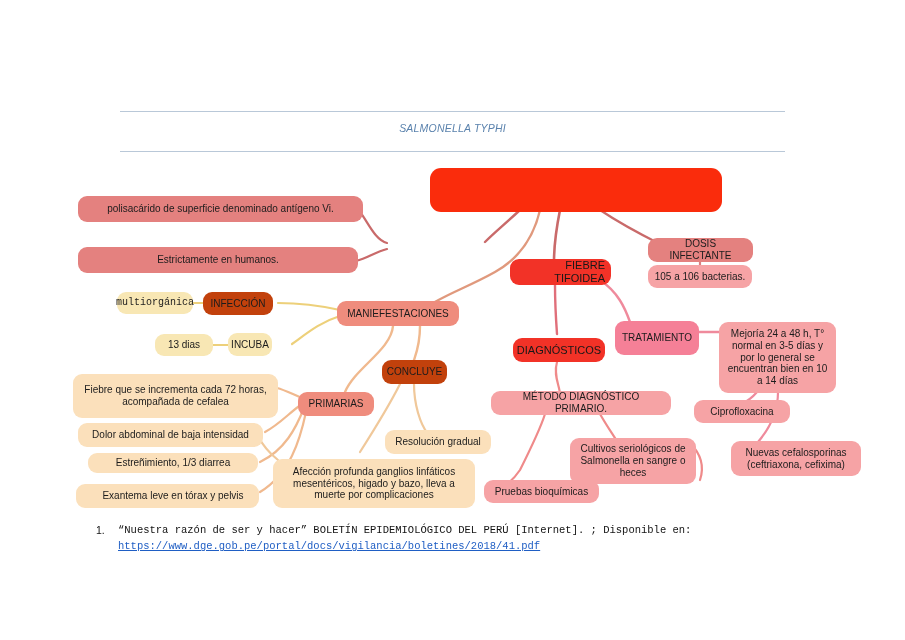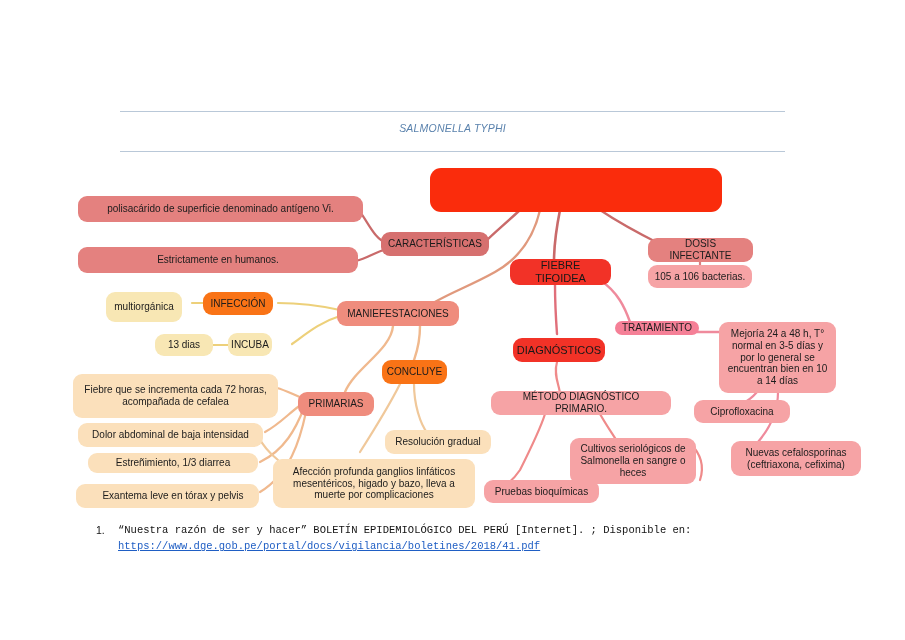--- a/index.html
+++ b/index.html
@@ -73,20 +73,21 @@
     border-radius: 11px;
     font-weight: bold;
     font-size: 23px;
     color: #141414;
     letter-spacing: 0.2px;
   }
   .n-red {
     background: #f23227;
     font-size: 11px;
     color: #181818;
+    text-align: right;
   }
   .n-darkpink {
     background: #d6706f;
     font-size: 10px;
   }
   .n-rose {
     background: #e4817f;
     font-size: 10px;
   }
   .n-salmon {
@@ -95,21 +96,21 @@
   }
   .n-pinkbright {
     background: #f58097;
     font-size: 10px;
   }
   .n-pinklite {
     background: #f6a3a5;
     font-size: 10px;
   }
   .n-orange {
-    background: #f97316;
+    background: #c2410c;
     font-size: 10px;
   }
   .n-cream {
     background: #fbe0bb;
     font-size: 10px;
   }
   .n-yellow {
     background: #f8e7b4;
     font-size: 10px;
   }
@@ -204,37 +205,36 @@
       <path d="M 414 384 C 414 404, 420 424, 428 434" stroke="#f0c89a" stroke-width="2.2"></path>
 
       <path d="M 400 384 C 390 404, 374 430, 360 452" stroke="#f0c89a" stroke-width="2.2"></path>
 
       <path d="M 278 460 C 268 452, 262 444, 258 436" stroke="#f0c89a" stroke-width="2.2"></path>
     </g>
   </svg>
 
   <div class="node n-root" style="left:430px; top:168px; width:292px; height:44px;"></div>
 
-  <div class="node n-darkpink" style="left:381px; top:232px; width:108px; height:24px;">CARACTERÍSTICAS</div>
 
   <div class="node n-rose" style="left:78px; top:196px; width:285px; height:26px;">polisacárido de superficie denominado antígeno Vi.</div>
 
   <div class="node n-rose" style="left:78px; top:247px; width:280px; height:26px;">Estrictamente en humanos.</div>
 
   <div class="node n-rose" style="left:648px; top:238px; width:105px; height:24px;">DOSIS INFECTANTE</div>
 
   <div class="node n-pinklite" style="left:648px; top:265px; width:104px; height:23px;">105 a 106 bacterias.</div>
 
   <div class="node n-red" style="left:510px; top:259px; width:101px; height:26px;">FIEBRE TIFOIDEA</div>
 
   <div class="node n-salmon" style="left:337px; top:301px; width:122px; height:25px;">MANIEFESTACIONES</div>
 
   <div class="node n-orange" style="left:203px; top:292px; width:70px; height:23px;">INFECCIÓN</div>
 
-  <div class="node n-yellow" style="left:106px; top:292px; width:76px; height:30px;">multiorgánica</div>
+  <div class="node n-yellow" style="left:117px; top:292px; width:76px; height:22px;font-family:Liberation Mono, monospace;">multiorgánica</div>
 
   <div class="node n-yellow" style="left:228px; top:333px; width:44px; height:23px;">INCUBA</div>
 
   <div class="node n-yellow" style="left:155px; top:334px; width:58px; height:22px;">13 dias</div>
 
   <div class="node n-orange" style="left:382px; top:360px; width:65px; height:24px;">CONCLUYE</div>
 
   <div class="node n-cream" style="left:385px; top:430px; width:106px; height:24px;">Resolución gradual</div>
 
   <div class="node n-cream" style="left:273px; top:459px; width:202px; height:49px;">Afección profunda ganglios linfáticos mesentéricos, higado y bazo, lleva a muerte por complicaciones</div>
@@ -250,21 +250,21 @@
   <div class="node n-cream" style="left:76px; top:484px; width:183px; height:24px;padding-left:17px;">Exantema leve en tórax y pelvis</div>
 
   <div class="node n-red" style="left:513px; top:338px; width:92px; height:24px;">DIAGNÓSTICOS</div>
 
   <div class="node n-pinklite" style="left:491px; top:391px; width:180px; height:24px;">MÉTODO DIAGNÓSTICO PRIMARIO.</div>
 
   <div class="node n-pinklite" style="left:484px; top:480px; width:115px; height:23px;">Pruebas bioquímicas</div>
 
   <div class="node n-pinklite" style="left:570px; top:438px; width:126px; height:46px;">Cultivos seriológicos de Salmonella en sangre o heces</div>
 
-  <div class="node n-pinkbright" style="left:615px; top:321px; width:84px; height:14px;">TRATAMIENTO</div>
+  <div class="node n-pinkbright" style="left:615px; top:321px; width:84px; height:34px;">TRATAMIENTO</div>
 
   <div class="node n-pinklite" style="left:719px; top:322px; width:117px; height:71px;">Mejoría 24 a 48 h, T° normal en 3-5 días y por lo general se encuentran bien en 10 a 14 días</div>
 
   <div class="node n-pinklite" style="left:694px; top:400px; width:96px; height:23px;">Ciprofloxacina</div>
 
   <div class="node n-pinklite" style="left:731px; top:441px; width:130px; height:35px;">Nuevas cefalosporinas (ceftriaxona, cefixima)</div>
 
   <div id="footnote">
     <span id="footnote-num">1.</span>
     <div id="footnote-body">

